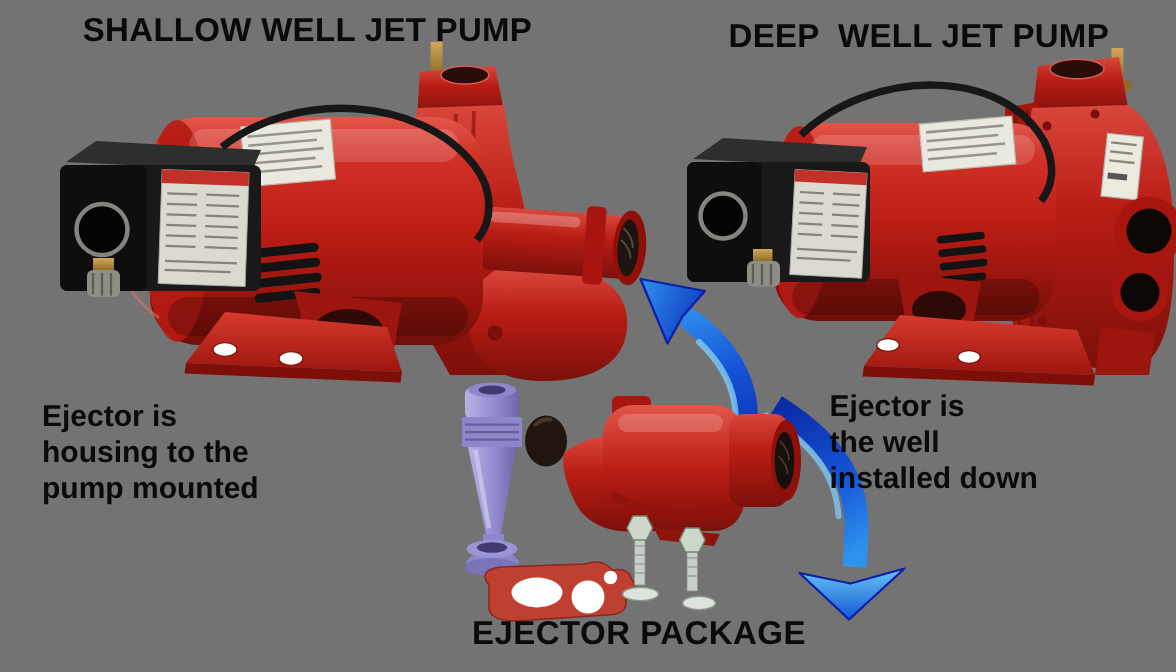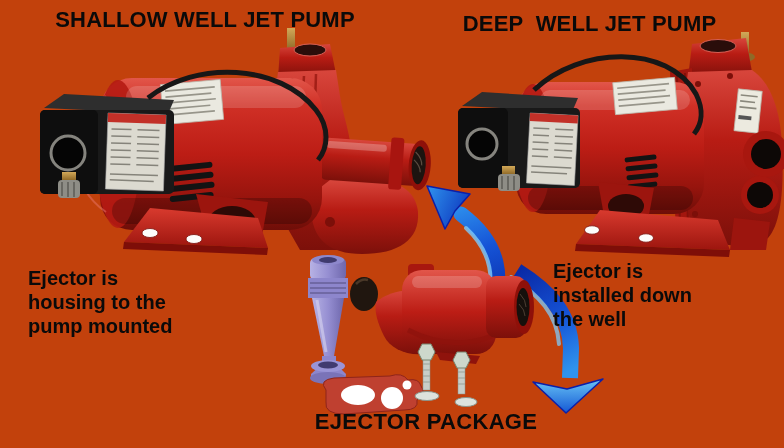--- a/index.html
+++ b/index.html
@@ -1,16 +1,16 @@
 <!DOCTYPE html>
 <html><head>
 <meta charset="utf-8">
 <style>
   html,body{margin:0;padding:0;background:#fff;}
-  #canvas{position:relative;width:784px;height:448px;background:#c2410c;overflow:hidden;
+  #canvas{position:relative;width:784px;height:448px;background:#737373;overflow:hidden;
           font-family:"Liberation Sans",sans-serif;}
   .title{position:absolute;font-weight:bold;font-size:22px;color:#0a0a0a;text-align:center;
          letter-spacing:.2px;white-space:pre;}
   .caption{position:absolute;font-weight:bold;font-size:20px;line-height:24px;color:#0a0a0a;text-align:left;}
   .caption span{display:block;}
   .pkg-label{position:absolute;font-weight:bold;font-size:22px;color:#0a0a0a;text-align:center;letter-spacing:.3px;}
   svg{position:absolute;display:block;}
 </style>
 </head>
 <body>
@@ -344,28 +344,28 @@
       <polygon points="178,100 182,92 191,92 195,100 191,108 182,108" fill="#cdd8cb" stroke="#76856f" stroke-width="1"></polygon>
       <ellipse cx="187" cy="144" rx="12" ry="4.5" fill="#dde3dd" stroke="#8a948a" stroke-width="1"></ellipse>
       <rect x="218" y="112" width="7" height="30" fill="#c8cec8" stroke="#8a948a" stroke-width=".5"></rect>
       <path d="M218,120 h7 M218,126 h7 M218,132 h7" stroke="#9aa39a" stroke-width="1"></path>
       <polygon points="213,108 217,100 226,100 230,108 226,116 217,116" fill="#cdd8cb" stroke="#76856f" stroke-width="1"></polygon>
       <ellipse cx="226" cy="150" rx="11" ry="4.5" fill="#dde3dd" stroke="#8a948a" stroke-width="1"></ellipse>
     </g>
   </svg>
 
   <div class="title" style="left:25px;top:7px;width:360px">SHALLOW WELL JET PUMP</div>
-  <div class="title" style="left:432px;top:11px;width:315px">DEEP  WELL JET PUMP</div>
+  <div class="title" style="left:455px;top:11px;width:315px">DEEP  WELL JET PUMP</div>
 
   <div class="caption" style="left:28px;top:266px;width:215px">
     <span>Ejector is</span>
     <span>housing to the</span>
     <span>pump mounted</span>
   </div>
 
   <div class="caption" style="left:553px;top:259px;width:200px">
     <span>Ejector is</span>
+    <span>the well</span>
     <span>installed down</span>
-    <span>the well</span>
   </div>
 
   <div class="pkg-label" style="left:270px;top:409px;width:312px">EJECTOR PACKAGE</div>
 </div>
 
 </body></html>

